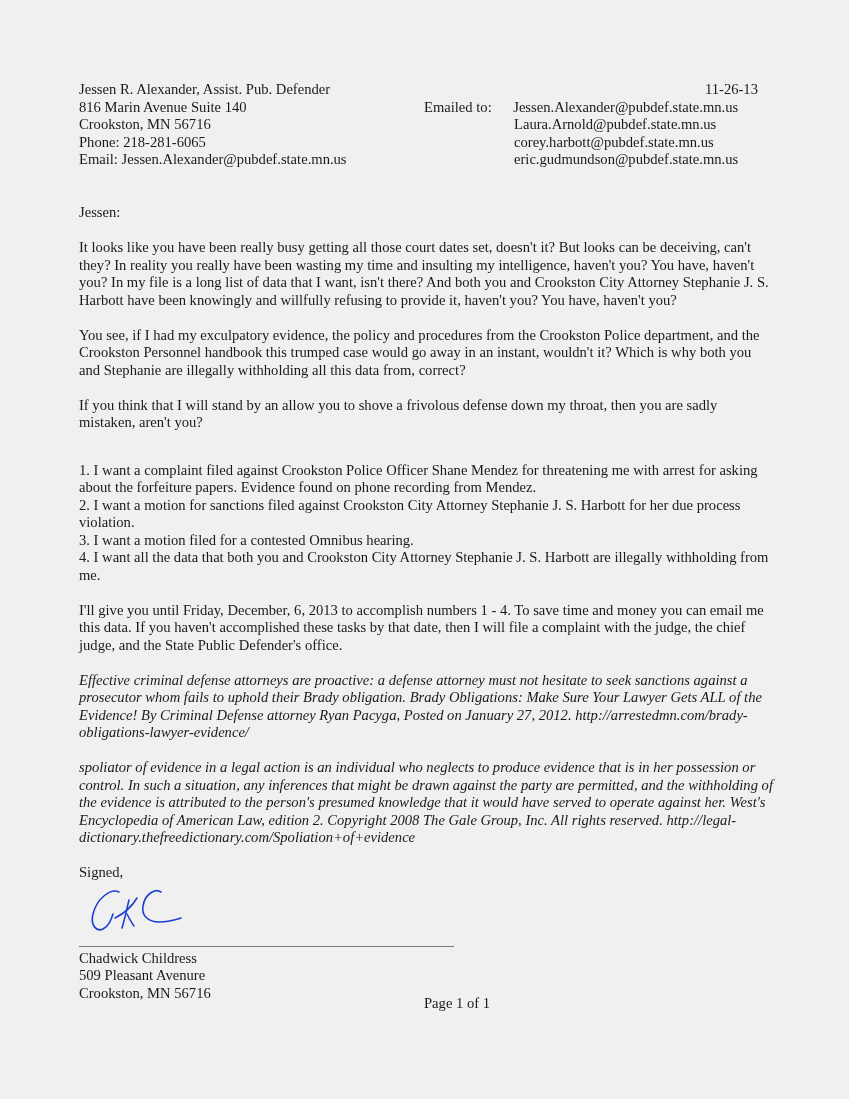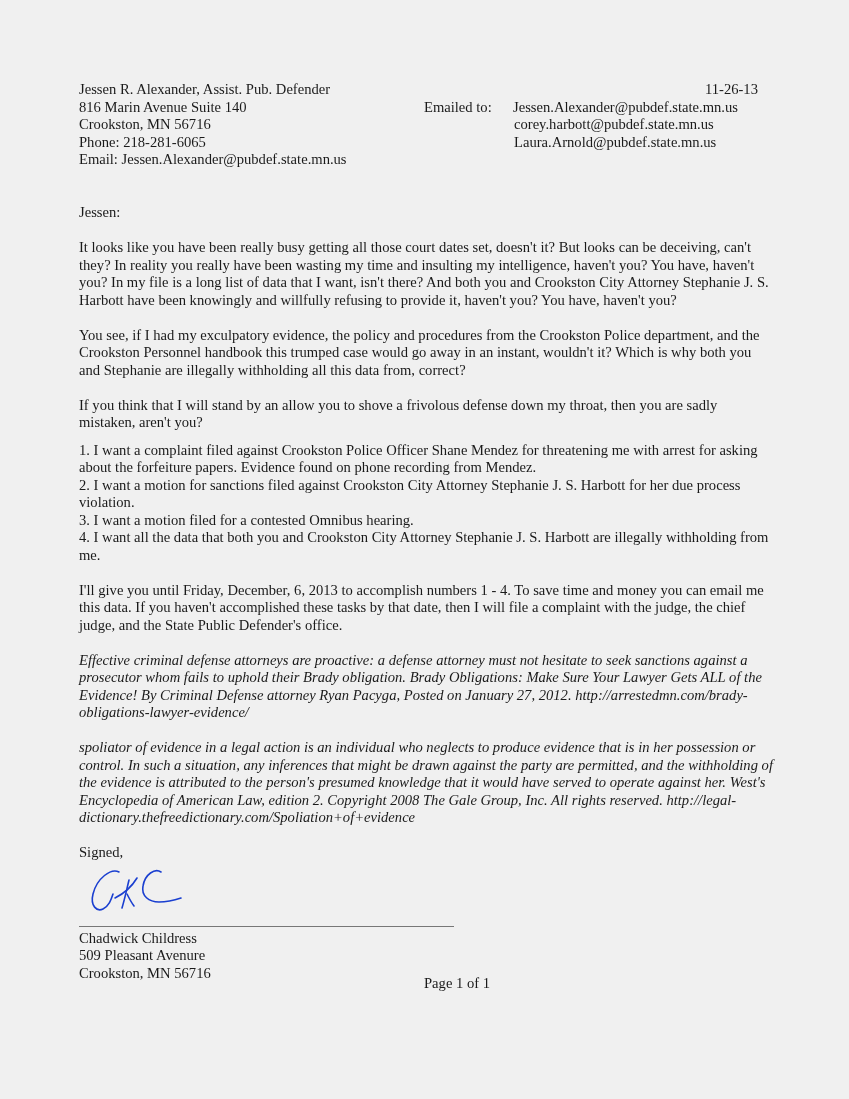--- a/index.html
+++ b/index.html
@@ -49,21 +49,21 @@
     }
     .emailed .label { width: 74px; }
     .emailed .recips { display: flex; flex-direction: column; }
     .emailed .recips div:first-child { margin-left: -1px; text-align: right; }
     .salutation {
       margin-top: 18px;
     }
     p {
       margin: 17.5px 0 0 0;
     }
-    .list { margin-top: 10px; font-family: Liberation Serif, serif; }
+    .list { margin-top: 30px; font-family: Liberation Serif, serif; }
     .list div { margin: 0; }
     .quote {
       font-style: italic;
     }
     .signed { margin-top: 17.5px; }
     .signature {
       height: 58px;
       position: relative;
     }
     .signature svg {
@@ -99,22 +99,23 @@
       <div>816 Marin Avenue Suite 140</div>
       <div>Crookston, MN 56716</div>
       <div>Phone: 218-281-6065</div>
       <div>Email:  Jessen.Alexander@pubdef.state.mn.us</div>
     </div>
     <div class="date">11-26-13</div>
     <div class="emailed">
       <span class="label">Emailed to:</span>
       <div class="recips">
         <div>Jessen.Alexander@pubdef.state.mn.us</div>
+        <div>Laura.Arnold@pubdef.state.mn.us</div>
         <div>corey.harbott@pubdef.state.mn.us</div>
-        <div>Laura.Arnold@pubdef.state.mn.us</div>
+        <div>eric.gudmundson@pubdef.state.mn.us</div>
       </div>
     </div>
   </div>
 
   <div class="salutation">Jessen:</div>
 
   <p>It looks like you have been really busy getting all those court dates set, doesn't it? But looks can be deceiving, can't they? In reality you really have been wasting my time and insulting my intelligence, haven't you? You have, haven't you? In my file is a long list of data that I want, isn't there? And both you and Crookston City Attorney Stephanie J. S. Harbott have been knowingly and willfully refusing to provide it, haven't you? You have, haven't you?</p>
   <p>You see, if I had my exculpatory evidence, the policy and procedures from the Crookston Police department, and the Crookston Personnel handbook this trumped case would go away in an instant, wouldn't it? Which is why both you and Stephanie are illegally withholding all this data from, correct?</p>
   <p>If you think that I will stand by an allow you to shove a frivolous defense down my throat, then you are sadly mistaken, aren't you?</p>
 

